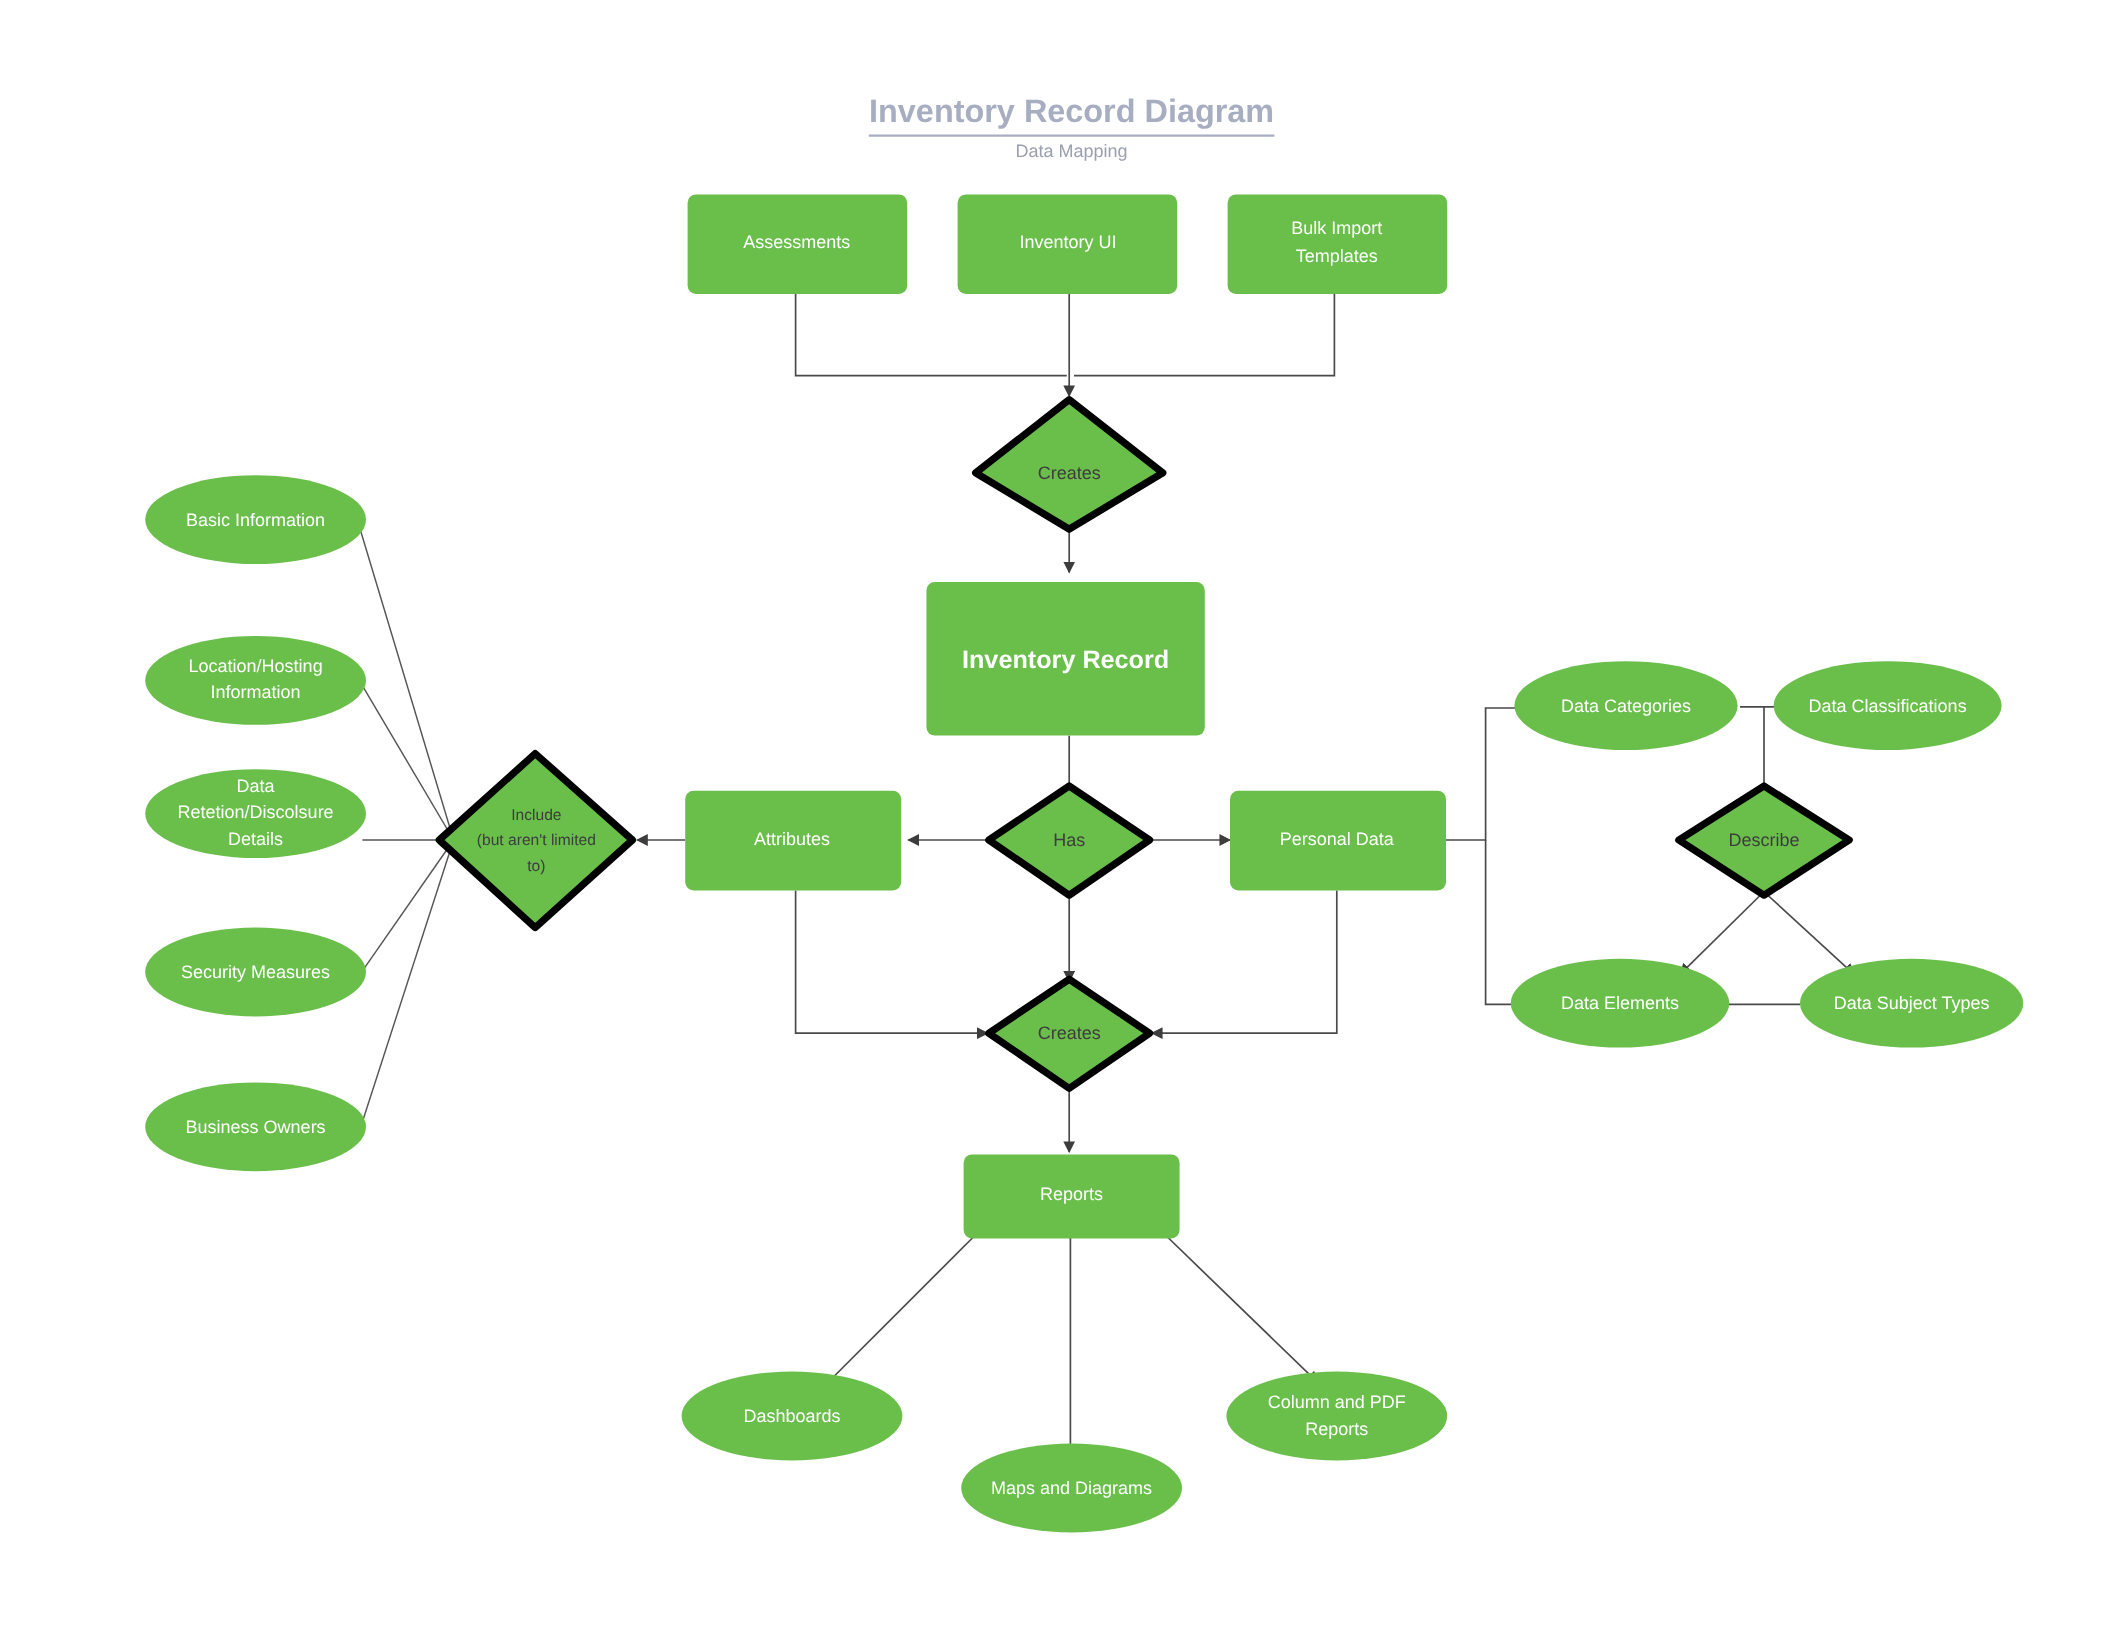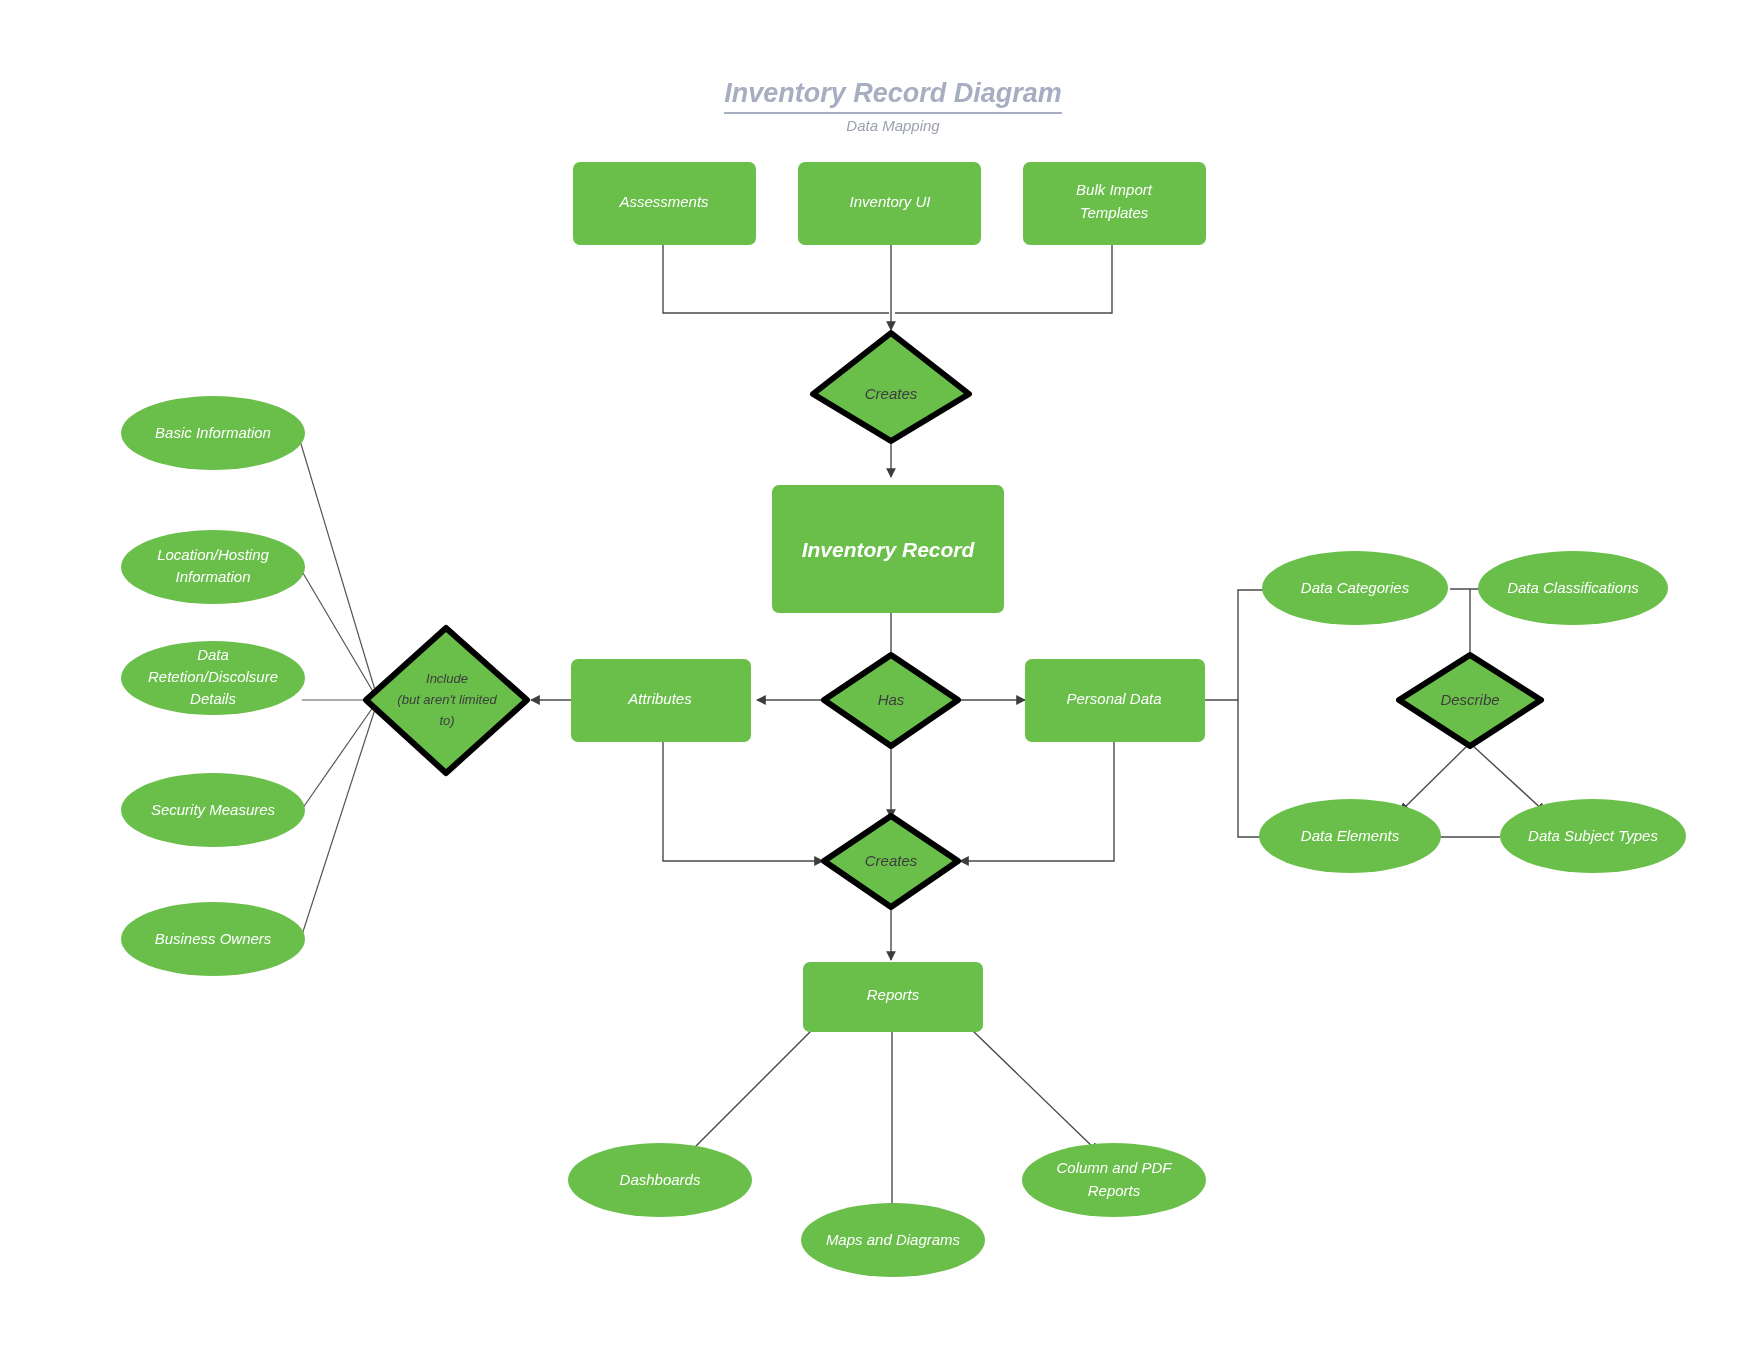--- a/index.html
+++ b/index.html
@@ -1,17 +1,17 @@
 <!DOCTYPE html>
 <html><head>
 <meta charset="utf-8">
 <style>
   html,body{margin:0;padding:0;background:#ffffff;}
   body{width:1760px;height:1360px;font-family:"Liberation Sans",sans-serif;overflow:hidden;}
-  #stage{position:relative;width:1760px;height:1360px;font-style:italic;}
+  #stage{position:relative;width:1760px;height:1360px;}
   svg#canvas{position:absolute;left:0;top:0;width:1760px;height:1360px;}
   .node-label{fill:#ffffff;font-family:"Liberation Sans",sans-serif;font-size:15px;text-anchor:middle;dominant-baseline:middle;}
   .node-label.big{font-size:21px;font-weight:bold;}
   .diamond-label{fill:#3d3d3d;font-family:"Liberation Sans",sans-serif;font-size:15px;text-anchor:middle;dominant-baseline:middle;}
   .diamond-label.small{font-size:13px;}
   .title-text{fill:#a8aec1;font-family:"Liberation Sans",sans-serif;font-size:27px;font-weight:bold;text-anchor:middle;}
   .subtitle-text{fill:#9aa0ad;font-family:"Liberation Sans",sans-serif;font-size:15px;text-anchor:middle;}
   .shape-rect{fill:#6abf4b;stroke:none;}
   .shape-ellipse{fill:#6abf4b;stroke:none;}
   .shape-diamond{fill:#6abf4b;stroke:#000000;stroke-width:6;stroke-linejoin:round;}

